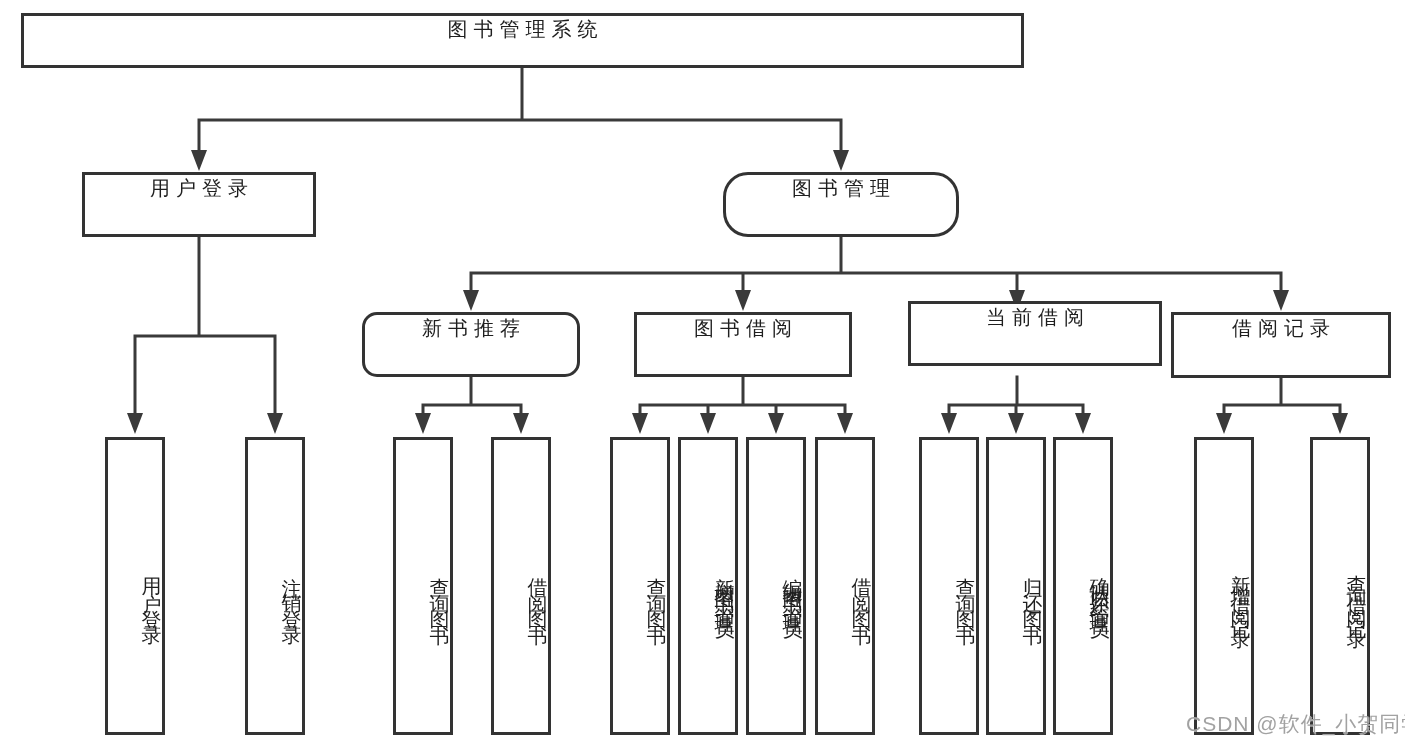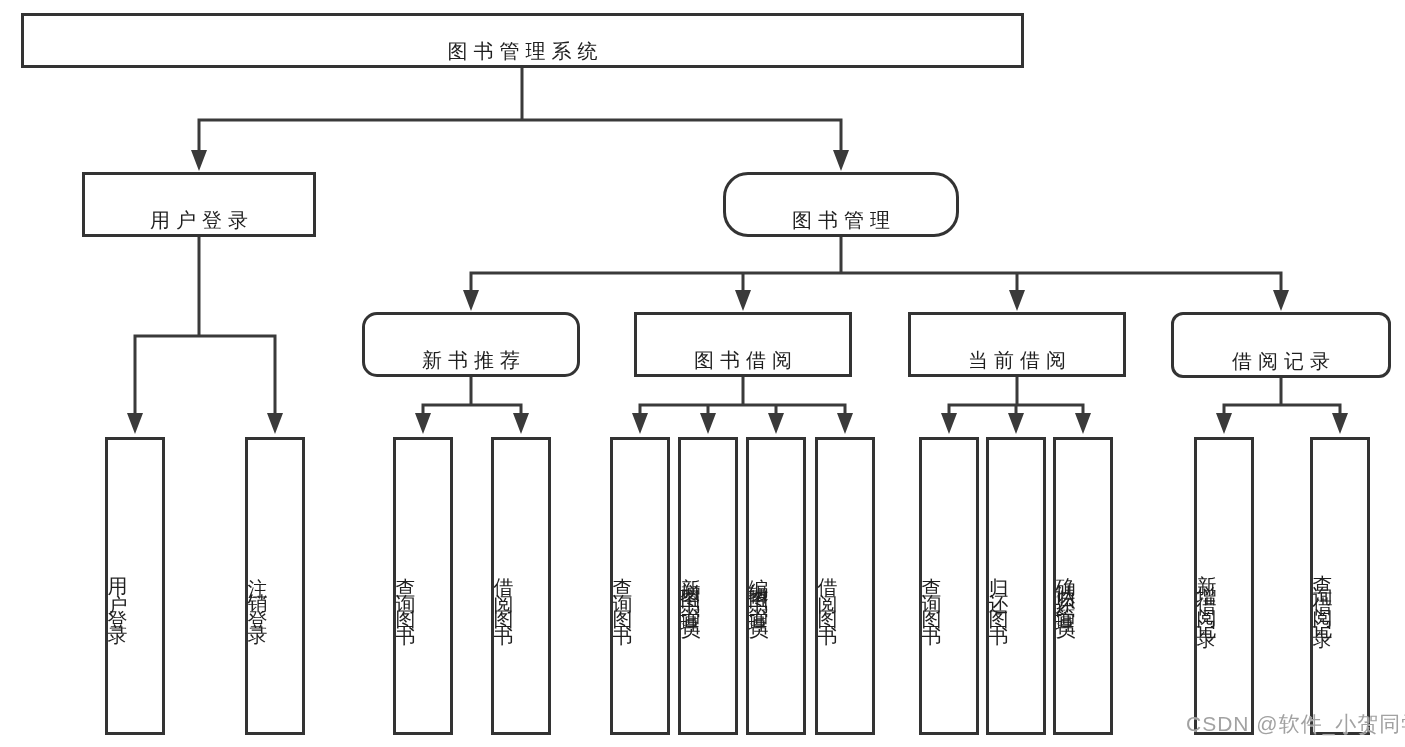--- a/index.html
+++ b/index.html
@@ -12,43 +12,43 @@
   html,body{margin:0;padding:0;background:var(--bg);}
   body{font-family:"Liberation Sans","DejaVu Sans",sans-serif;color:var(--text);}
   #stage{position:relative;width:1405px;height:747px;background:var(--bg);overflow:hidden;}
   #wires{position:absolute;left:0;top:0;z-index:1;}
   .node{
     position:absolute;
     box-sizing:border-box;
     background:#fff;
     border:3px solid var(--border);
     display:flex;
-    align-items:flex-end;
+    align-items:flex-start;
     justify-content:center;
     z-index:2;
     font-family:Liberation Serif, serif;
   }
   .hlabel{font-size:20px;letter-spacing:6px;padding-left:6px;white-space:nowrap;}
   .leaf{
     top:437px;width:60px;height:298px;
     writing-mode:vertical-rl;
     text-orientation:mixed;
     font-size:20px;
     line-height:1;
   }
   
   #root-box{left:21px;top:13px;width:1003px;height:55px;}
   
   #n-user-login{left:82px;top:172px;width:234px;height:65px;}
   #n-book-mgmt{left:723px;top:172px;width:236px;height:65px;border-radius:25px;}
   
   #s0{left:362px;top:312px;width:218px;height:65px;border-radius:15px;}
   #s1{left:634px;top:312px;width:218px;height:65px;}
-  #s2{left:908px;top:312px;width:218px;height:65px;}
-  #s3{left:1171px;top:312px;width:220px;height:66px;border-radius:12px;}
+  #s2{left:908px;top:301px;width:254px;height:65px;}
+  #s3{left:1171px;top:312px;width:220px;height:66px;}
   
   #l-g1-0{left:105px;} #l-g1-1{left:245px;}
   #l-g2-0{left:393px;} #l-g2-1{left:491px;}
   #l-g3-0{left:610px;} #l-g3-1{left:678px;} #l-g3-2{left:746px;} #l-g3-3{left:815px;}
   #l-g4-0{left:919px;} #l-g4-1{left:986px;} #l-g4-2{left:1053px;}
   #l-g5-0{left:1194px;} #l-g5-1{left:1310px;}
   #watermark{
     position:absolute;left:1186px;top:710px;z-index:5;
     font-size:21px;letter-spacing:1px;color:var(--watermark);
     text-shadow:1px 1px 0 rgba(255,255,255,.55);

